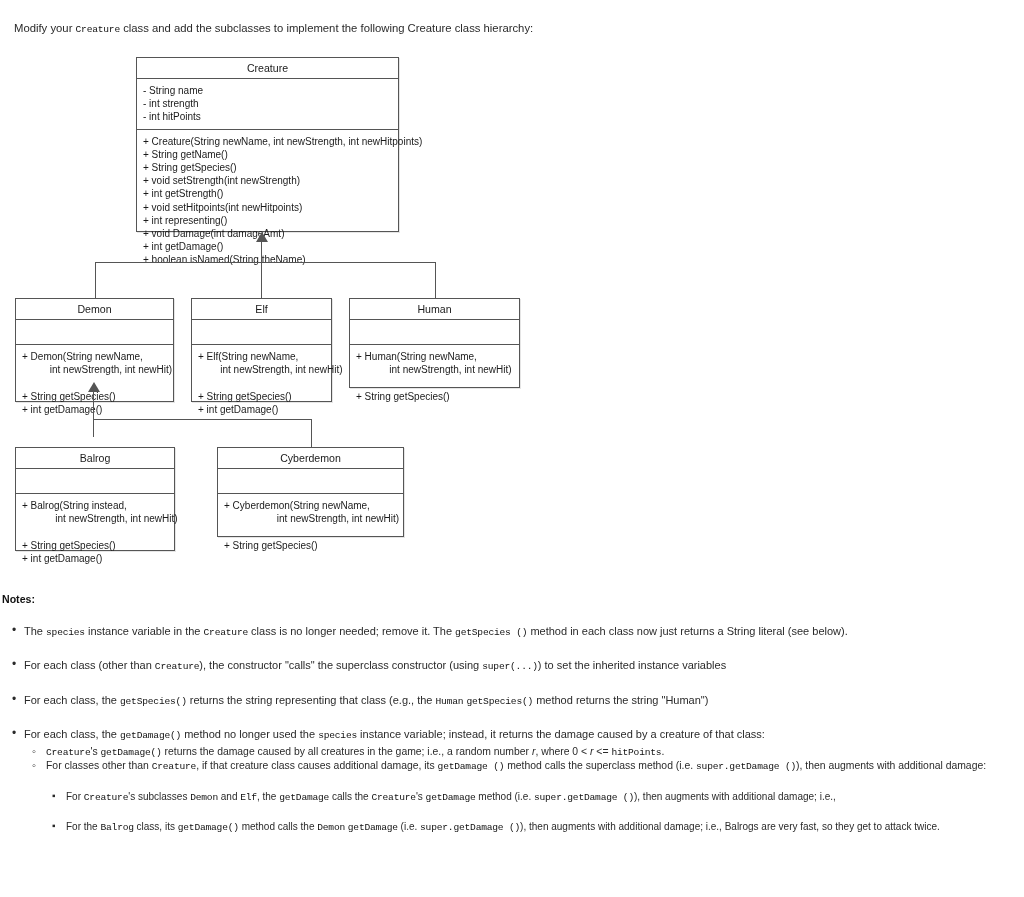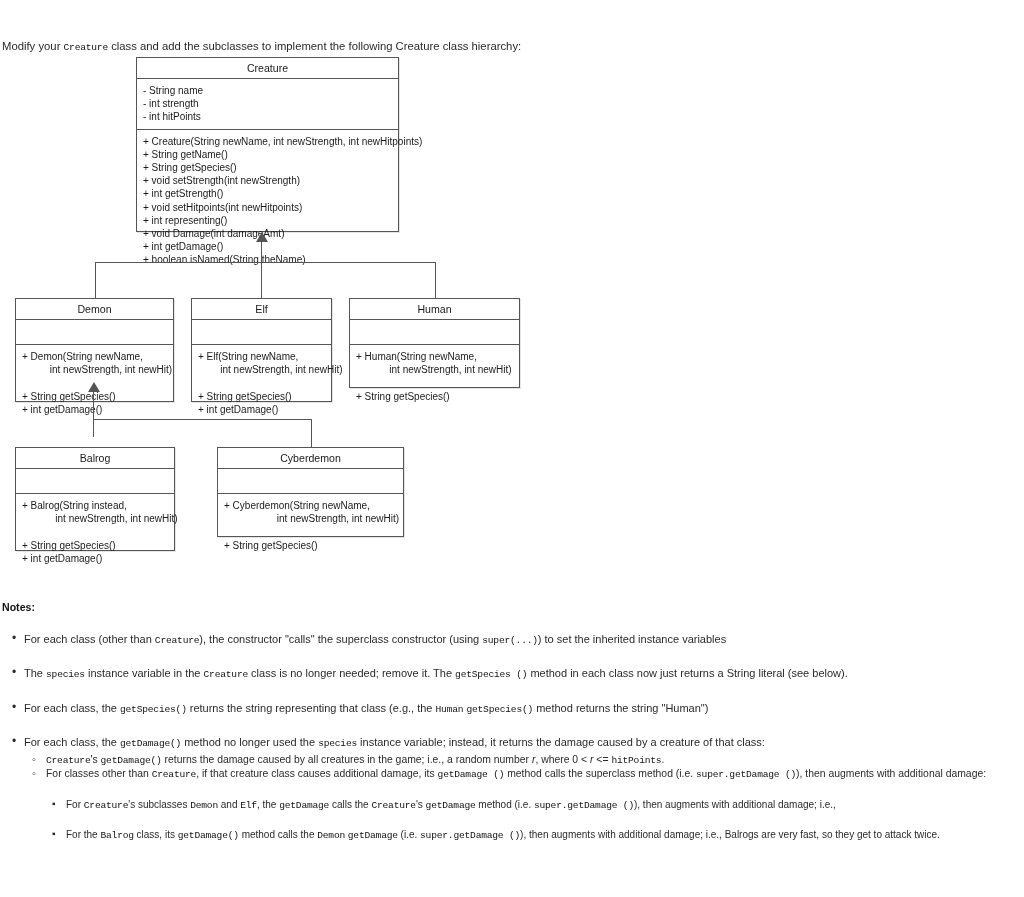--- a/index.html
+++ b/index.html
@@ -22,25 +22,24 @@
     font-weight: bold;
     margin: 0;
     position: absolute;
     left: 2px;
     top: 1px;
     letter-spacing: -0.1px;
     color: #111;
   }
   .task-intro {
     position: absolute;
-    left: 2px;
+    left: 14px;
     top: 22px;
     font-size: 11.3px;
     color: #2a2a2a;
-    margin-top: 18px;
   }
   code, .mono {
     font-family: "Liberation Mono", monospace;
     font-size: 9.6px;
     letter-spacing: -0.2px;
     color: #111;
   }
 
   
   .diagram { position: absolute; left: 0; top: 48px; width: 1024px; height: 520px; }
@@ -77,21 +76,21 @@
     border-left: 6px solid transparent;
     border-right: 6px solid transparent;
     border-bottom: 10px solid #555;
   }
 
   
   .notes { position: absolute; left: 0; top: 585px; width: 1024px; }
   .notes-head {
     font-size: 10.6px;
     font-weight: bold;
-    margin: 16px 0 0 2px;
+    margin: 8px 0 0 2px;
     color: #111;
   }
   ul.lvl1, ul.lvl2, ul.lvl3, ul.lvl4 {
     margin: 0; padding: 0; list-style: none;
   }
   ul.lvl1 > li {
     position: relative;
     padding-left: 24px;
     margin-top: 19px;
     font-size: 11px;
@@ -256,23 +255,23 @@
         <div>+ String getSpecies()</div>
       </div>
     </div>
   </div>
 
   <div class="notes">
     <div class="notes-head">Notes:</div>
 
     <ul class="lvl1">
 
+      <li><span>The </span><code class="mono">species</code><span> instance variable in the </span><code class="mono">Creature</code><span> class is no longer needed; remove it.  The </span><code class="mono">getSpecies ()</code><span> method in each class now just returns a String literal (see below).</span></li>
+
       <li><span>For each class (other than </span><code class="mono">Creature</code><span>), the constructor "calls" the superclass constructor (using </span><code class="mono">super(...)</code><span>) to set the inherited instance variables</span></li>
-
-      <li><span>The </span><code class="mono">species</code><span> instance variable in the </span><code class="mono">Creature</code><span> class is no longer needed; remove it.  The </span><code class="mono">getSpecies ()</code><span> method in each class now just returns a String literal (see below).</span></li>
 
       <li><span>For each class, the </span><code class="mono">getSpecies()</code><span> returns the string representing that class (e.g., the </span><code class="mono">Human</code><span> </span><code class="mono">getSpecies()</code><span> method returns the string "Human")</span></li>
 
       <li><span>For each class, the </span><code class="mono">getDamage()</code><span> method no longer used the </span><code class="mono">species</code><span> instance variable; instead, it returns the damage caused by a creature of that class:</span>
 
         <ul class="lvl2">
 
           <li><code class="mono">Creature</code><span>'s </span><code class="mono">getDamage()</code><span> returns the damage caused by all creatures in the game; i.e., a random number </span><i class="var">r</i><span>, where 0 &lt; </span><i class="var">r</i><span> &lt;= </span><code class="mono">hitPoints</code><span>.</span></li>
 
           <li><span>For classes other than </span><code class="mono">Creature</code><span>, if that creature class causes additional damage, its </span><code class="mono">getDamage ()</code><span> method calls the superclass method (i.e. </span><code class="mono">super.getDamage ()</code><span>), then augments with additional damage:</span>

